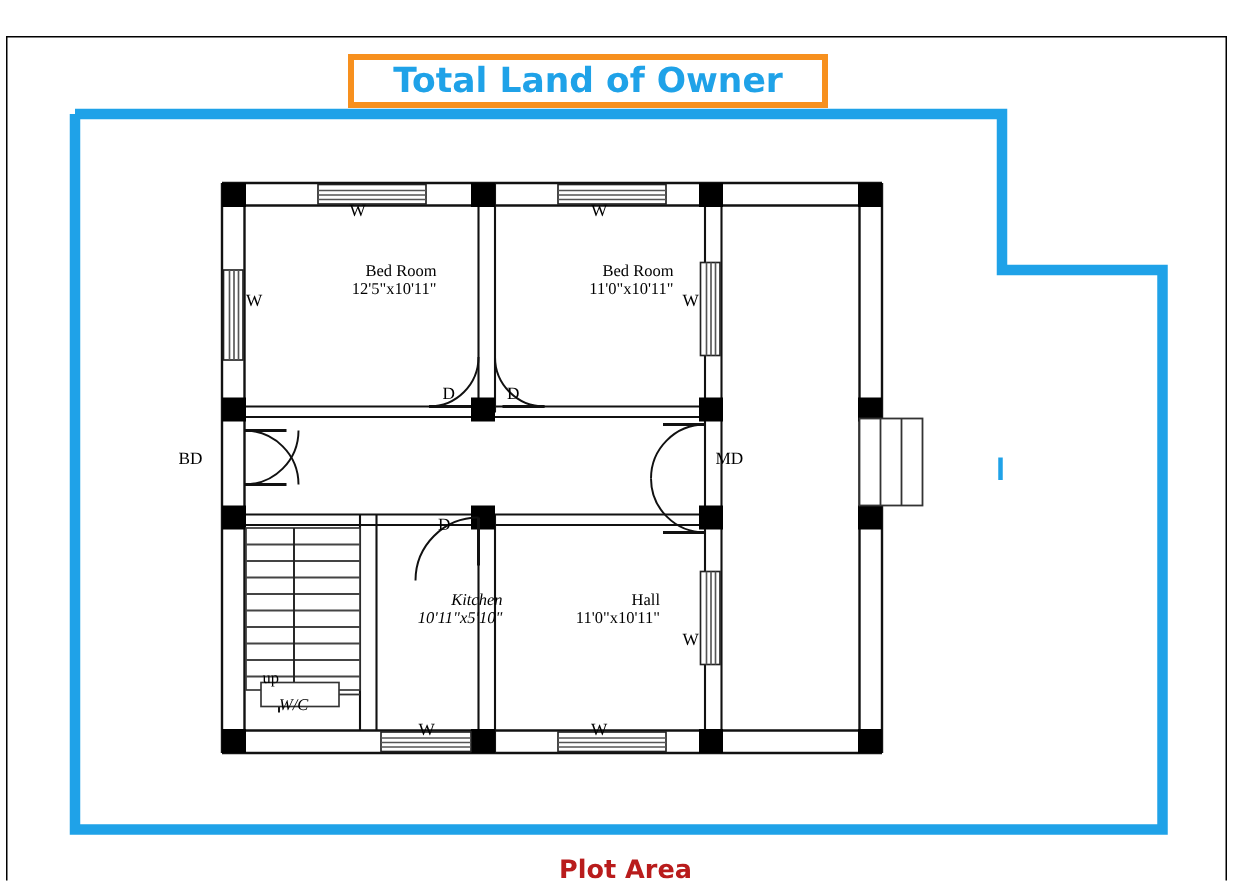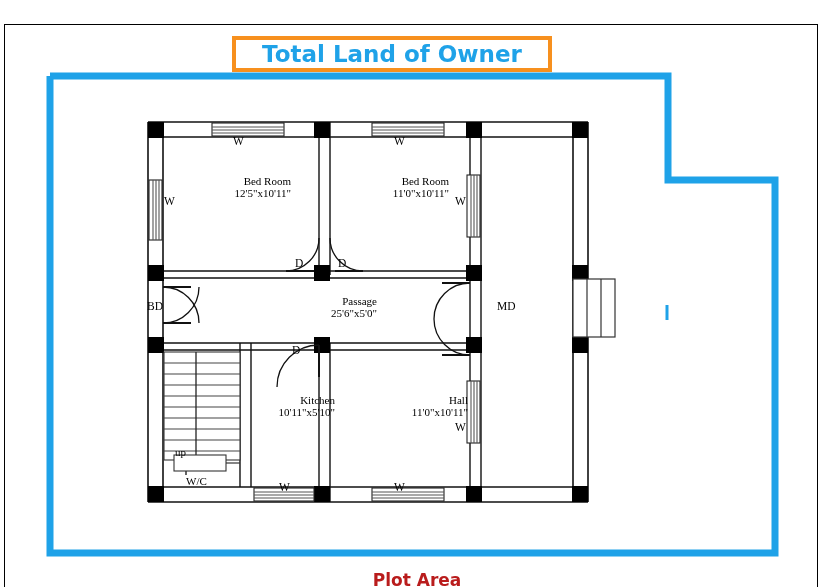--- a/index.html
+++ b/index.html
@@ -234,49 +234,45 @@
     <span class="nm">Bed Room</span>
     <span class="dim">12'5"x10'11"</span>
   </div>
 
   <div class="lbl room-lbl" style="left:344px;top:150px;width:100px;">
     <span class="nm">Bed Room</span>
     <span class="dim">11'0"x10'11"</span>
   </div>
 
 
-  <div class="lbl room-lbl" style="left:272px;top:270px;width:100px;">
-    <span class="nm">Passage</span>
-    <span class="dim">25'6"x5'0"</span>
-  </div>
-
-  <div class="lbl room-lbl" style="left:230px;top:369px;width:100px;">
+
+  <div class="lbl room-lbl" style="left:230px;top:369px;width:100px;font-style:italic;">
     <span class="nm">Kitchen</span>
     <span class="dim">10'11"x5'10"</span>
   </div>
 
-  <div class="lbl room-lbl" style="left:363px;top:369px;width:100px;">
+  <div class="lbl room-lbl" style="left:335px;top:369px;width:100px;">
     <span class="nm">Hall</span>
     <span class="dim">11'0"x10'11"</span>
   </div>
 
   <div class="lbl tag-w" style="left:228px;top:110px;">W</div>
   <div class="lbl tag-w" style="left:389px;top:110px;">W</div>
   <div class="lbl tag-w" style="left:159px;top:170px;">W</div>
   <div class="lbl tag-w" style="left:450px;top:170px;">W</div>
   <div class="lbl tag-w" style="left:450px;top:396px;">W</div>
   <div class="lbl tag-w" style="left:274px;top:456px;">W</div>
   <div class="lbl tag-w" style="left:389px;top:456px;">W</div>
 
   <div class="lbl tag" style="left:290px;top:232px;">D</div>
   <div class="lbl tag" style="left:333px;top:232px;">D</div>
   <div class="lbl tag" style="left:287px;top:319px;">D</div>
-  <div class="lbl tag" style="left:492px;top:275px;">MD</div>
-  <div class="lbl tag" style="left:142px;top:275px;">BD</div>
+  <div class="lbl tag" style="left:472px;top:275px;">MD</div>
+  <div class="lbl tag" style="left:114px;top:275px;">BD</div>
 
   <div class="lbl up-lbl" style="left:170px;top:421px;">up</div>
-  <div class="lbl up-lbl" style="left:181px;top:450px;">W/C</div>
+  <div class="lbl up-lbl" style="left:181px;top:439px;font-style:italic;">W/C</div>
 
   <div class="plot-caption">
     <span>Plot Area</span>
   </div>
 
 </div>
 
 </body></html>

